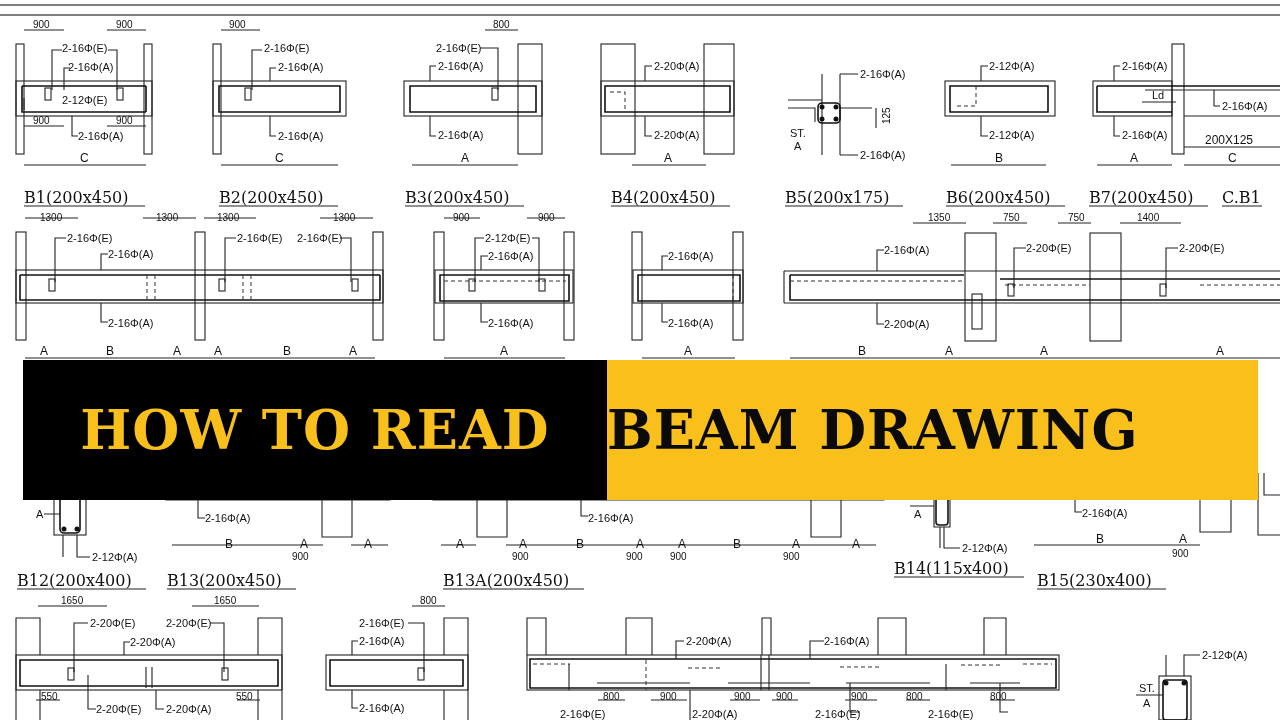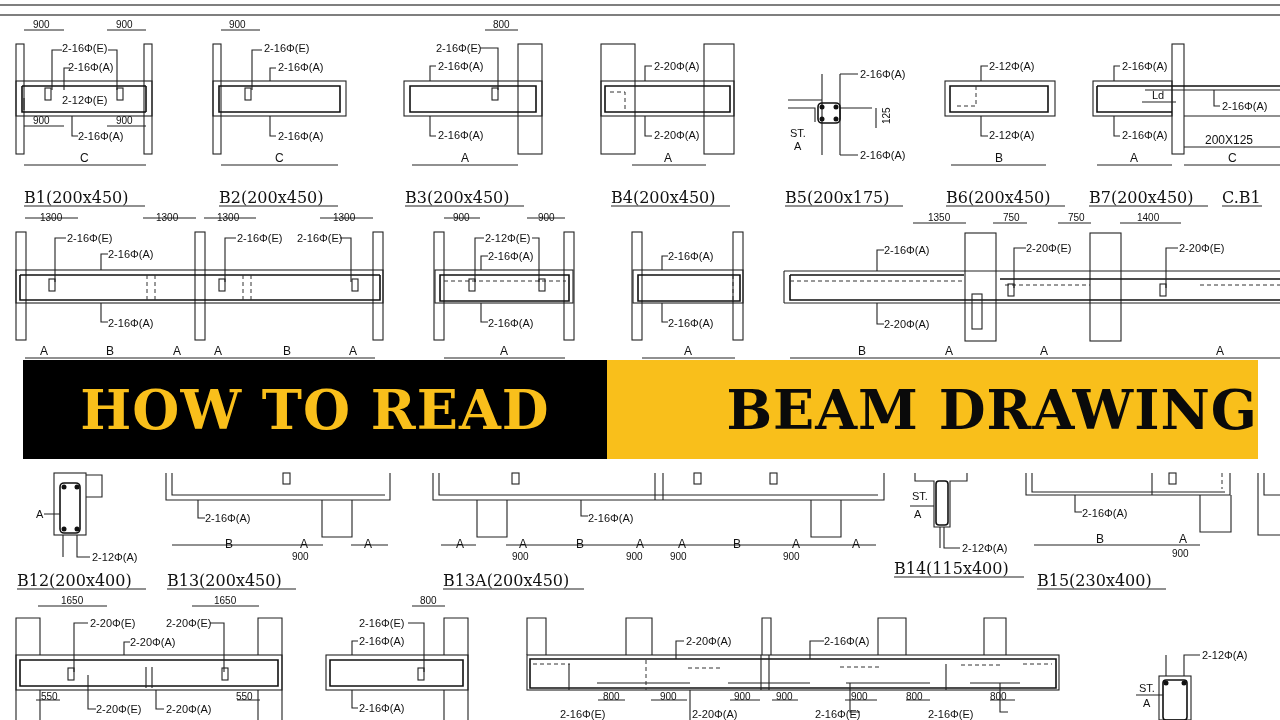--- a/index.html
+++ b/index.html
@@ -7,23 +7,23 @@
   #sheet { position: absolute; left: 0; top: 0; width: 1280px; height: 720px; }
   .frame-line { stroke: #555; stroke-width: 1.5; }
   .ln { stroke: #222; stroke-width: 1.1; fill: none; }
   .ln2 { stroke: #111; stroke-width: 1.6; fill: none; }
   .dash { stroke: #333; stroke-width: 1; fill: none; stroke-dasharray: 4 3; }
   .bar-dot { fill: #111; }
   .note { font-family: "Liberation Sans Narrow", "Liberation Sans", sans-serif; font-size: 11px; fill: #111; }
   .dim { font-family: "Liberation Sans", sans-serif; font-size: 10px; fill: #111; }
   .dimL { font-family: "Liberation Sans", sans-serif; font-size: 12px; fill: #111; }
   .title { font-family: "DejaVu Serif", "Liberation Serif", serif; font-size: 16px; fill: #111; }
-  .banner { position: absolute; top: 360px; height: 99px; display: flex; align-items: center; font-family: "DejaVu Serif", "Liberation Serif", serif; font-weight: bold; font-size: 54px; letter-spacing: 1px; white-space: nowrap; }
+  .banner { position: absolute; top: 360px; height: 140px; display: flex; align-items: center; font-family: "DejaVu Serif", "Liberation Serif", serif; font-weight: bold; font-size: 54px; letter-spacing: 1px; white-space: nowrap; }
   .banner-left { left: 23px; width: 584px; background: #000000; color: #f9bf1b; justify-content: center; }
-  .banner-right { left: 607px; width: 651px; background: #f9bf1b; color: #0a0a0a; justify-content: flex-end; }
+  .banner-right { left: 607px; width: 651px; background: #f9bf1b; color: #0a0a0a; justify-content: flex-start; }
 </style>
 </head>
 <body>
 
 <svg id="sheet" viewBox="0 0 1280 720" xmlns="http://www.w3.org/2000/svg">
 
   <line class="frame-line" x1="0" y1="5" x2="1280" y2="5"></line>
   <line class="frame-line" x1="0" y1="15" x2="1280" y2="15"></line>
 
   <g>

